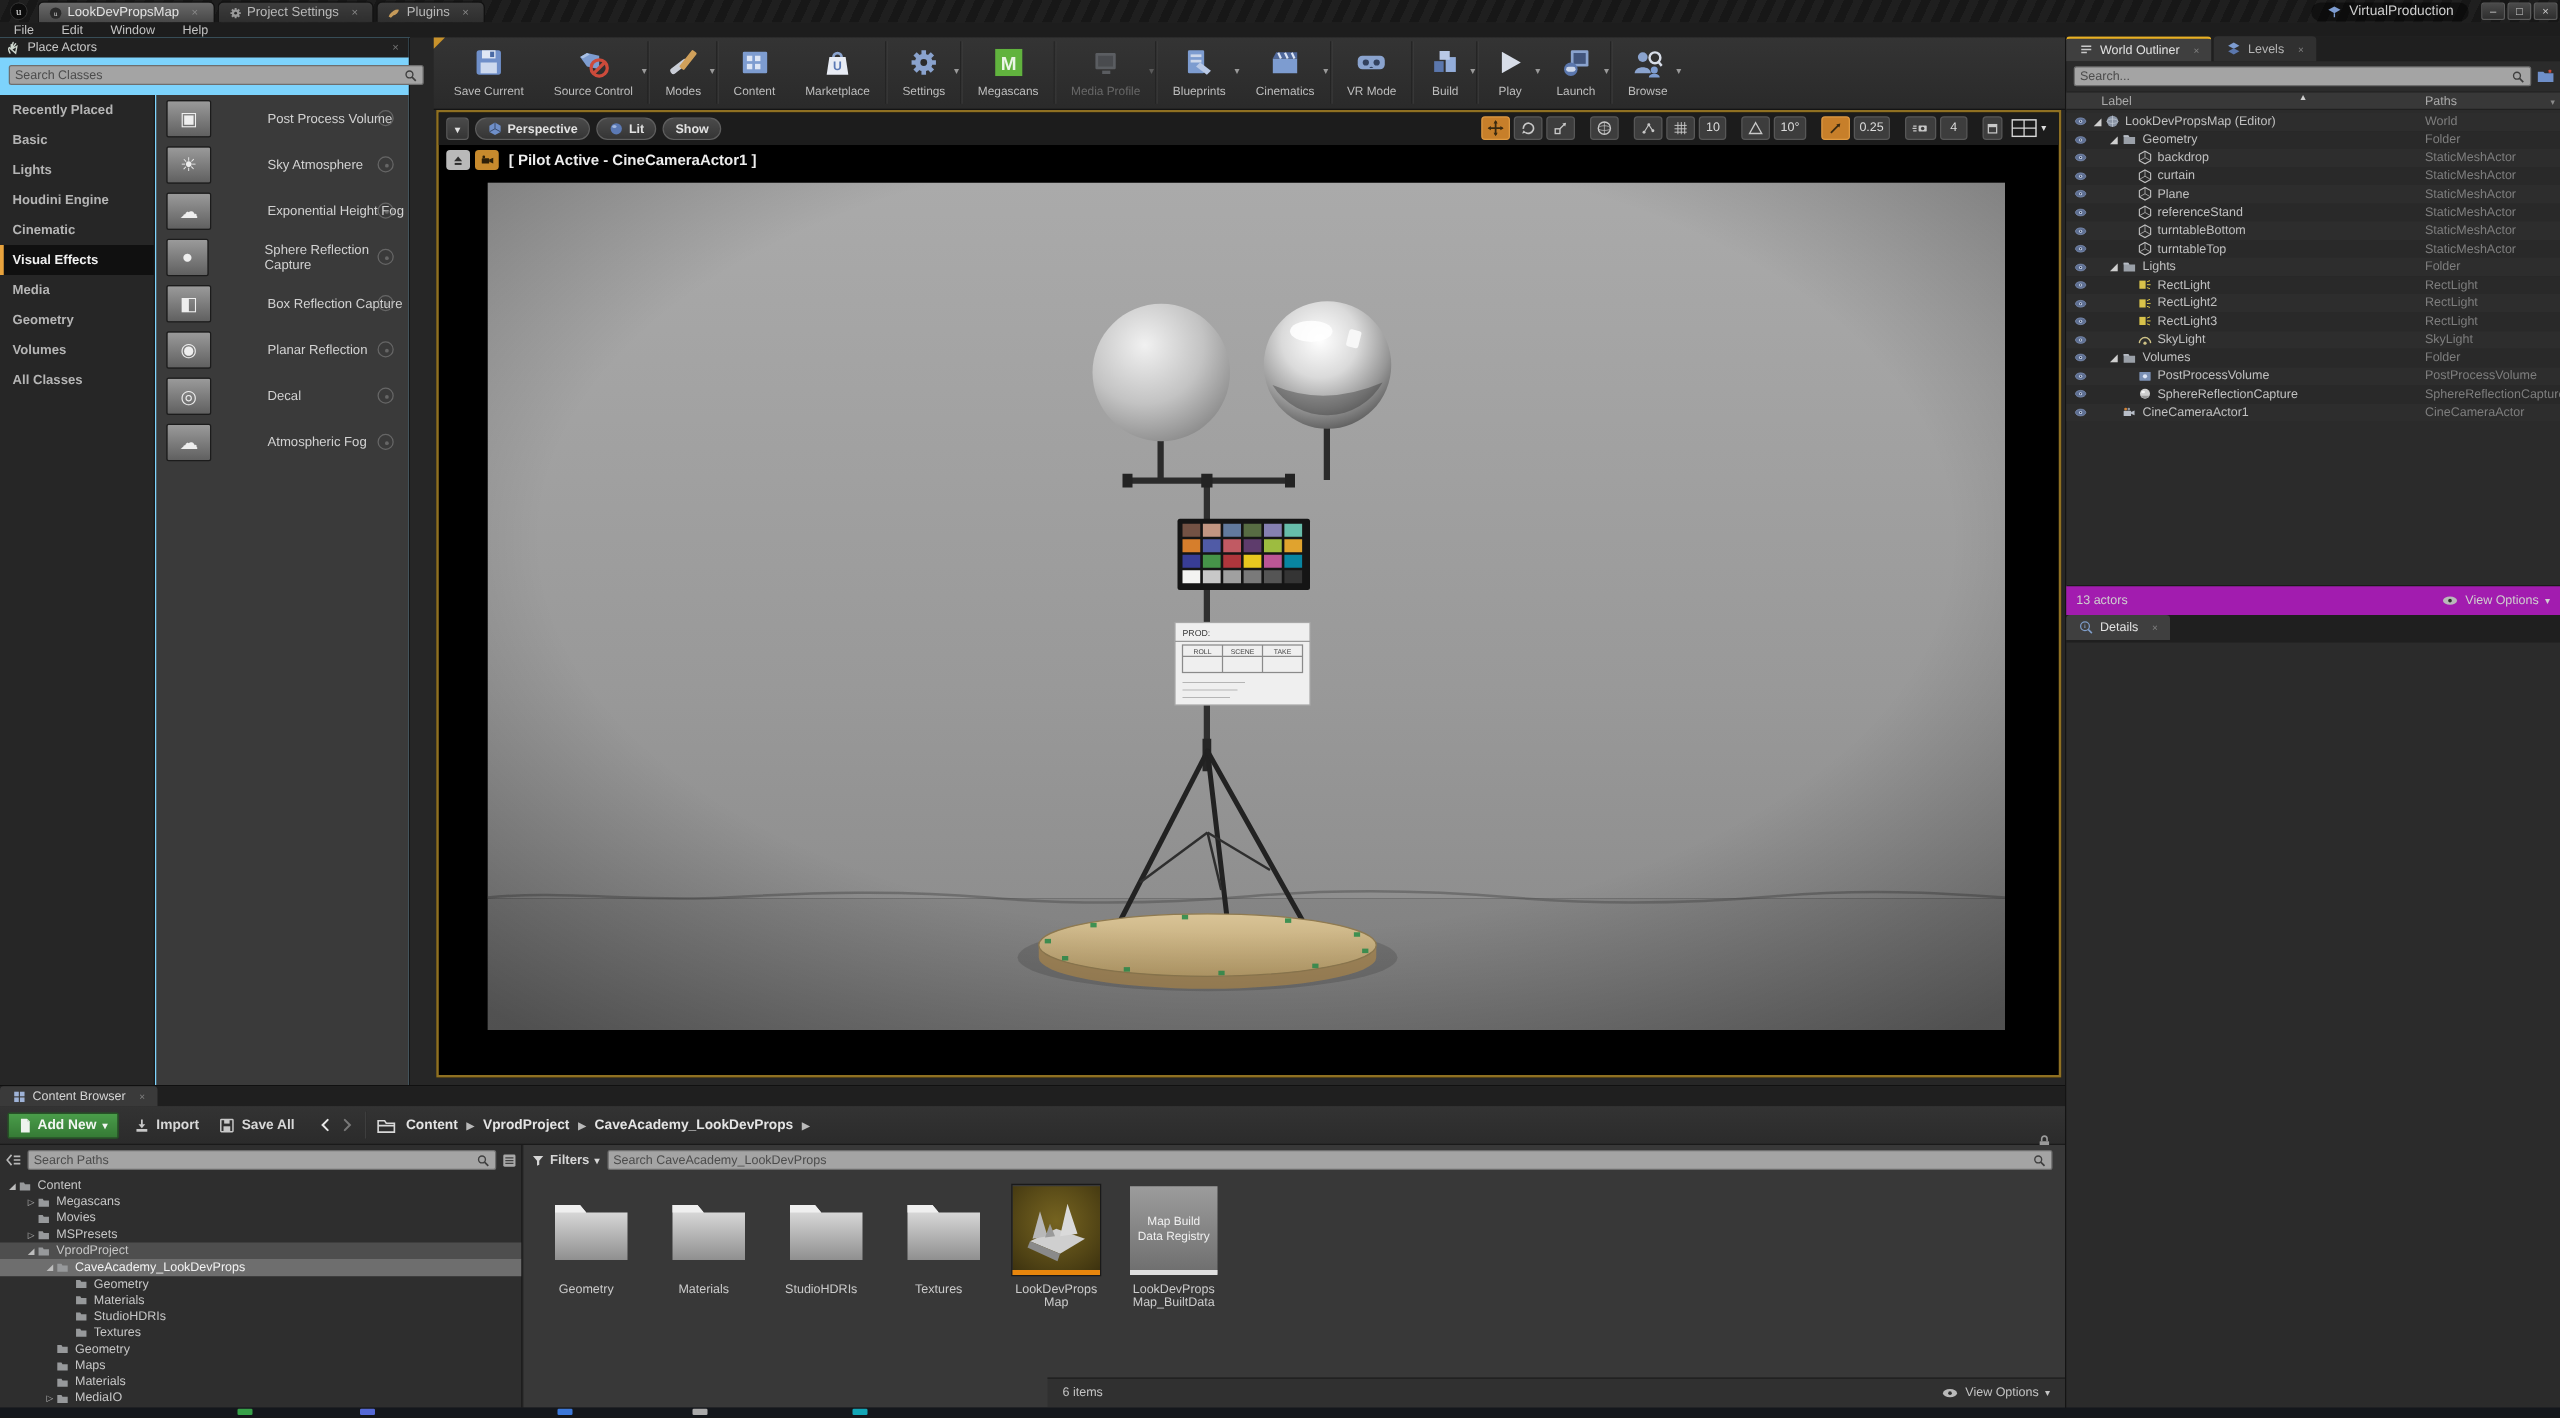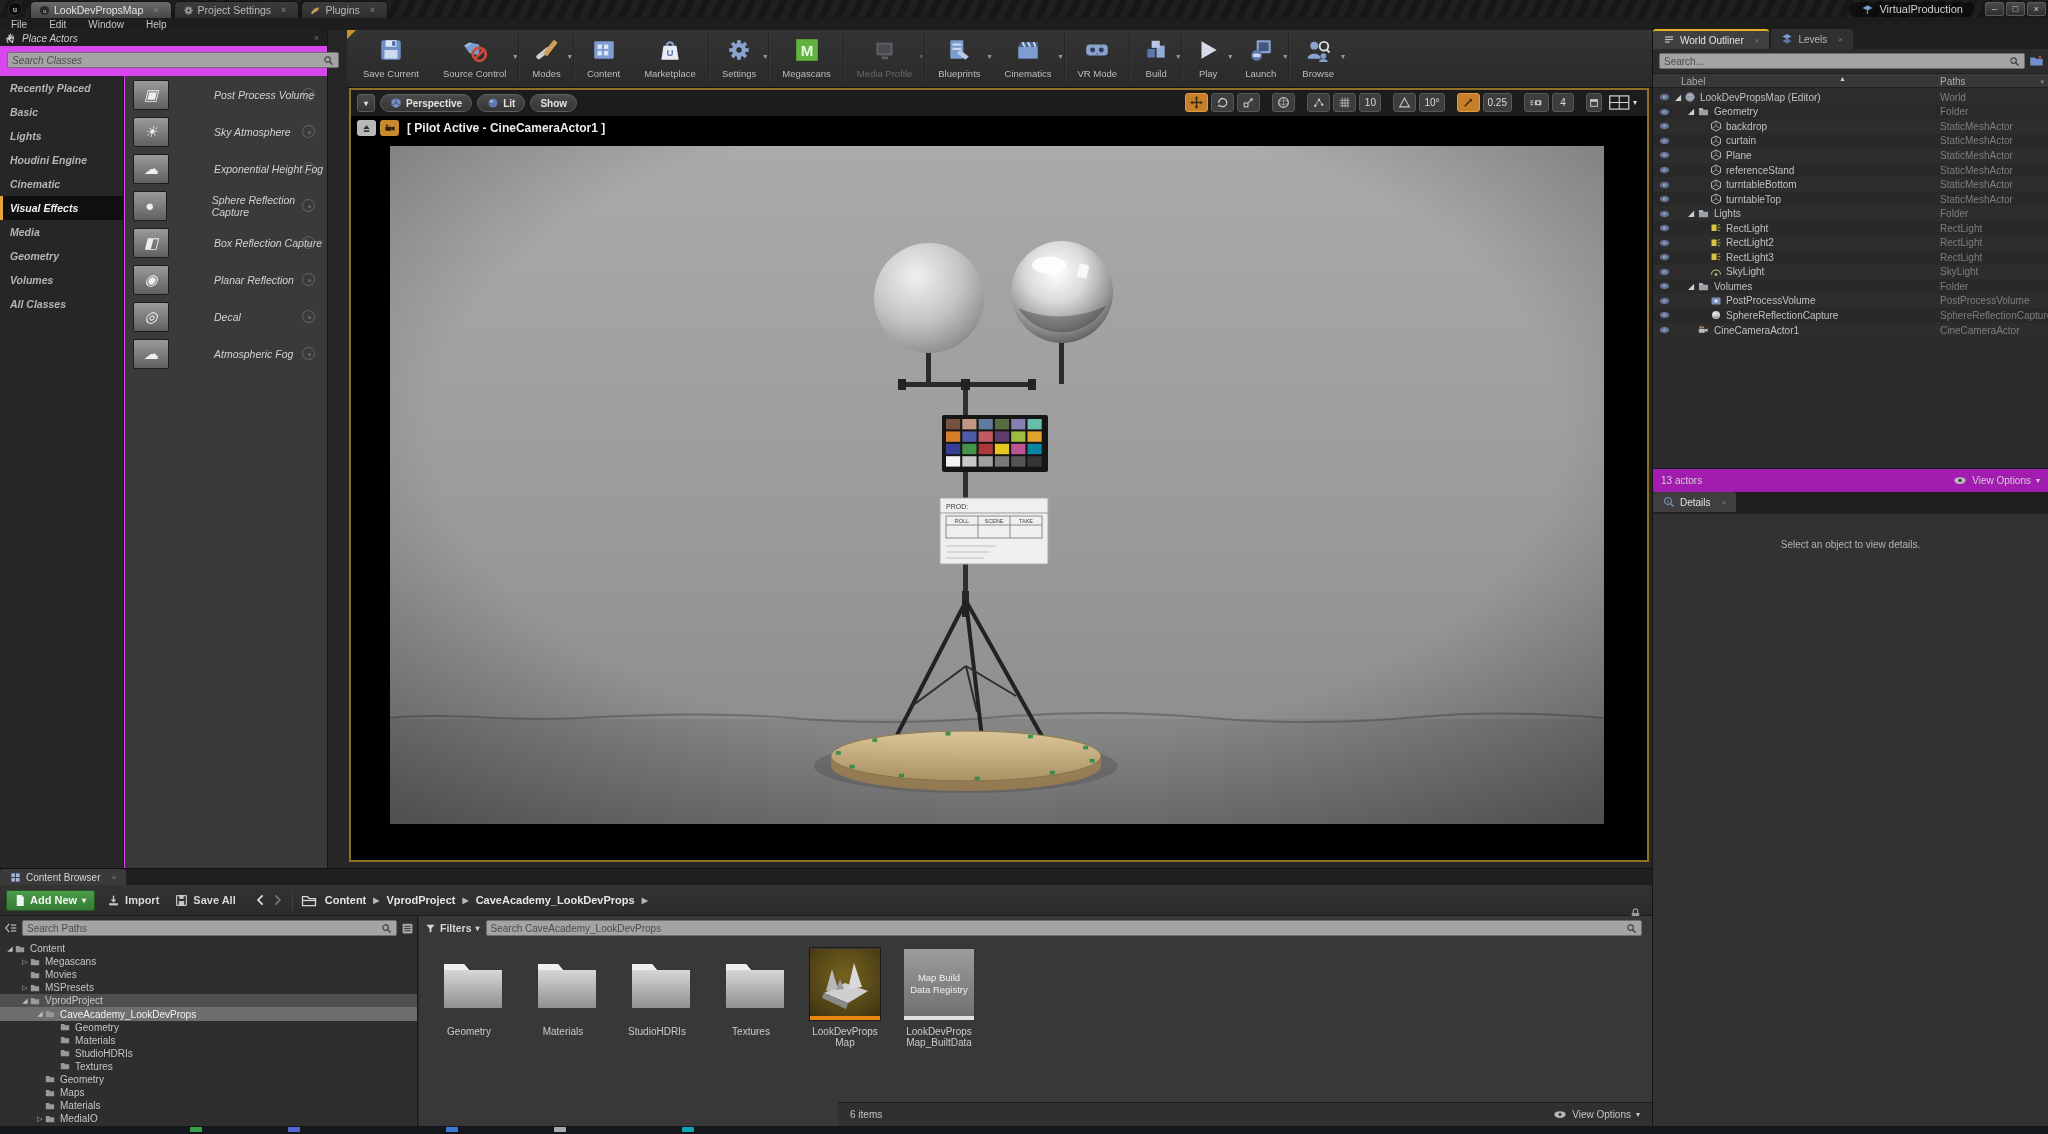--- a/index.html
+++ b/index.html
@@ -23,21 +23,21 @@
   #proj-pill { display:flex; align-items:center; gap:5px; background:rgba(0,0,0,.45); border-radius:8px;
     padding:1px 12px; font-size:11px; color:#cfcfcf; height:15px; }
   .win-btn { width:19px; height:14px; background:linear-gradient(#4a4a4a,#2e2e2e); border:1px solid #5b5b5b;
     border-radius:2px; color:#d0d0d0; font-size:9px; line-height:12px; text-align:center; margin-left:2px; }
 
   
   #menubar { position:absolute; left:0; top:18px; width:2048px; height:12px; background:#1d1d1d; display:flex; align-items:center; }
   .menu-item { font-size:10px; color:#c4c4c4; padding:0 11px; }
 
   
-  #left-panel { position:absolute; left:0; top:30px; width:328px; height:838px; background:#d946ef; border-right:1px solid #141414;font-style:italic; }
+  #left-panel { position:absolute; left:0; top:30px; width:328px; height:838px; background:#7dd3fc; border-right:1px solid #141414; }
   #pa-header { position:absolute; left:0; top:0; width:100%; height:16px; background:#202020; display:flex; align-items:center; gap:5px; padding-left:5px; }
   #pa-title { font-size:10px; color:#c8c8c8; }
   #pa-close { position:absolute; right:8px; color:#777; font-size:9px; }
   .searchbox { background:#a4a4a4; border:1px solid #6e6e6e; border-radius:2px; color:#4c4c4c;
     font-size:10px; display:flex; align-items:center; padding:0 4px; height:16px; }
   .searchbox .ph { flex:1; overflow:hidden; white-space:nowrap; }
   #pa-search { position:absolute; left:7px; top:22px; width:332px; }
   #pa-cats { position:absolute; left:0; top:46px; width:124px; bottom:0; background:#262626; border-right:1px solid #191919; }
   .pa-cat { height:24px; display:flex; align-items:center; padding-left:10px; font-size:10.5px; font-weight:bold; color:#b5b5b5; position:relative; }
   .pa-cat.sel { background:#101010; color:#f0f0f0; }
@@ -1191,23 +1191,20 @@
             <svg width="12" height="12" viewBox="0 0 24 24">
               <circle cx="10" cy="10" r="7" fill="none" stroke="#7f9dc9" stroke-width="2"></circle>
               <line x1="15" y1="15" x2="21" y2="21" stroke="#7f9dc9" stroke-width="2.6"></line>
               <text x="10" y="13.5" font-size="10" fill="#7f9dc9" text-anchor="middle" font-weight="bold" font-family="Liberation Serif, serif">i</text>
             </svg>
           </span>
         <span>Details</span>
           <span class="x">×</span>
       </div>
     </div>
-    <div id="details-body">
-      <div id="details-msg">Select an object to view details.</div>
-    </div>
   </div>
 
   <div id="content-browser">
     <div id="cb-tabrow">
       <div class="side-tab" style="height:16px;background:#3a3a3a;color:#d5d5d5;">
         <span>
             <svg width="11" height="11" viewBox="0 0 24 24">
               <g fill="#9fb3d8">
                 <rect x="3" y="3" width="8" height="8"></rect>
                 <rect x="13" y="3" width="8" height="8"></rect>

